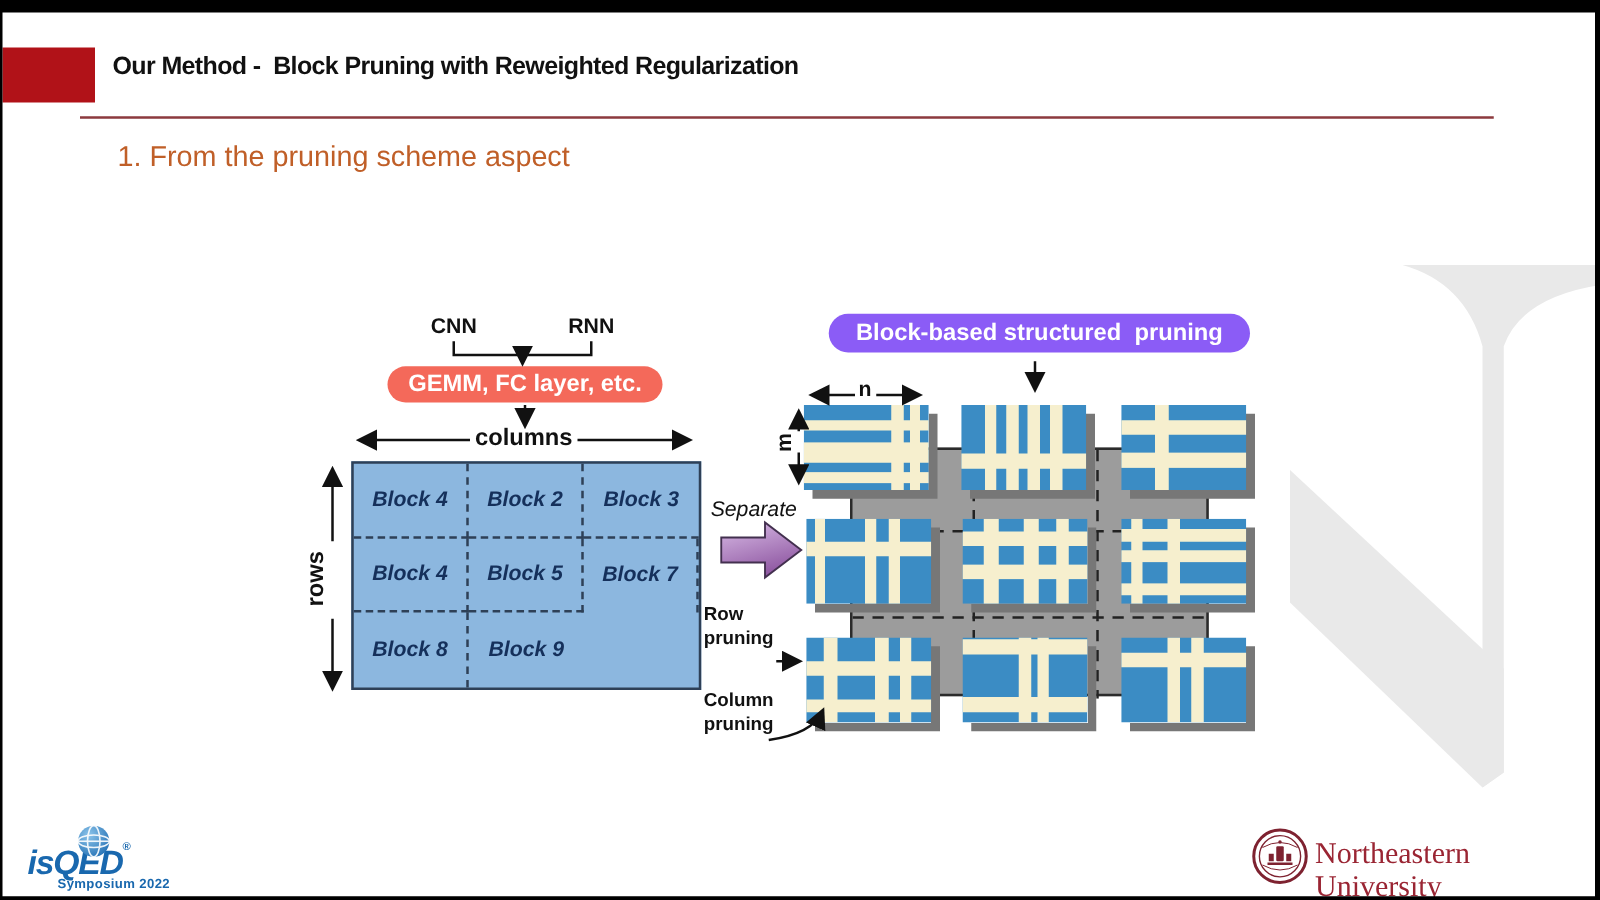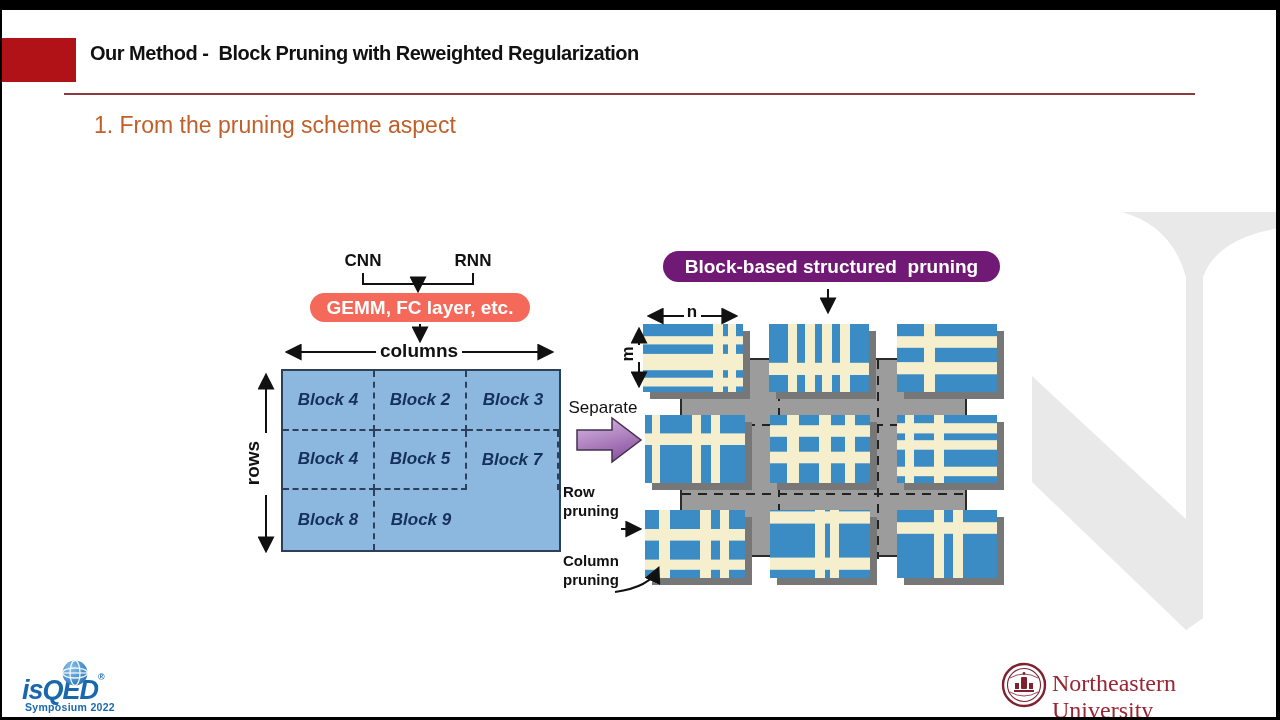--- a/index.html
+++ b/index.html
@@ -15,21 +15,21 @@
   .pill{border-radius:16px;color:#fff;font-weight:bold;text-align:center;white-space:pre;}
   .gemm-pill{left:310px;top:293px;width:220px;height:29px;font-size:19px;line-height:29px;}
   .block-pill{left:663px;top:251px;width:337px;height:31px;font-size:19px;line-height:31px;}
   .diag-label{font-weight:bold;color:#111;text-align:center;}
   .cnn{left:340px;top:251px;width:46px;font-size:17px;}
   .rnn{left:450px;top:251px;width:46px;font-size:17px;}
   .columns-label{left:369px;top:340px;width:100px;font-size:19px;}
   .rows-label{left:224px;top:451px;width:60px;height:24px;font-size:19px;transform:rotate(-90deg);}
   .n-label{left:681px;top:302px;width:22px;font-size:17px;}
   .m-label{left:616px;top:344px;width:24px;height:20px;font-size:17px;transform:rotate(-90deg);}
-  .separate-label{left:565px;top:398px;width:76px;font-size:17px;color:#111;
+  .separate-label{left:565px;top:398px;width:76px;font-size:17px;font-style:italic;color:#111;
                   text-align:center;font-weight:500;}
   .matrix{left:281px;top:369px;width:280px;height:183px;box-sizing:border-box;
           display:grid;grid-template-columns:repeat(3,1fr);grid-template-rows:repeat(3,1fr);}
   .mcell{display:flex;align-items:center;justify-content:center;font-style:italic;
          font-weight:600;font-size:17px;box-sizing:border-box;}
   .mcell.bR{border-right:2px dashed #2E4057;}
   .mcell.bB{border-bottom:2px dashed #2E4057;}
   .panel{left:680px;top:358px;width:287px;height:199px;box-sizing:border-box;}
   .pblock{position:absolute;}
   .prun-label{font-weight:bold;font-size:15px;line-height:19px;color:#111;}
@@ -71,21 +71,21 @@
       <div class="mcell bB" style="color: rgb(21, 48, 91);">Block 3</div>
       <div class="mcell bR bB" style="color: rgb(21, 48, 91);">Block 4</div>
       <div class="mcell bR bB" style="color: rgb(21, 48, 91);">Block 5</div>
       <div class="mcell bR" style="color: rgb(21, 48, 91);">Block 7</div>
       <div class="mcell bR" style="color: rgb(21, 48, 91);">Block 8</div>
       <div class="mcell" style="color: rgb(21, 48, 91);">Block 9</div>
     </div>
 
   <div class="abs separate-label">Separate</div>
 
-  <div class="abs pill block-pill" style="background: #701a75;">Block-based structured  pruning</div>
+  <div class="abs pill block-pill" style="background: #8b5cf6;">Block-based structured  pruning</div>
   <div class="abs diag-label n-label">n</div>
   <div class="abs diag-label m-label">m</div>
 
   <div class="abs panel" id="gray-panel" style="z-index: 2; background: rgb(156, 156, 156); border: 2px solid rgb(43, 43, 43);">
     <svg width="287" height="199" viewBox="0 0 287 199">
       <g stroke="#222" stroke-width="2" stroke-dasharray="9 7">
         <line x1="97" y1="0" x2="97" y2="199"></line>
         <line x1="196" y1="0" x2="196" y2="199"></line>
         <line x1="0" y1="65" x2="287" y2="65"></line>
         <line x1="0" y1="134" x2="287" y2="134"></line>
@@ -227,21 +227,21 @@
       </defs>
     <circle cx="19" cy="15" r="12.5" fill="url(#gl)"></circle>
     <g stroke="#fff" stroke-width="1.3" fill="none" opacity="0.9">
       <ellipse cx="19" cy="15" rx="12.5" ry="5"></ellipse>
       <ellipse cx="19" cy="15" rx="5" ry="12.5"></ellipse>
       <line x1="6.5" y1="15" x2="31.5" y2="15"></line>
     </g>
   </svg>
   <div class="abs isqed-brand" style="z-index: 3; color: rgb(25, 104, 174);">isQED</div>
   <div class="abs isqed-reg" style="color: rgb(25, 104, 174);">®</div>
-  <div class="abs isqed-sub" style="color: rgb(25, 104, 174);">Symposium 2022</div>
+  <div class="abs isqed-sub" style="color: rgb(25, 104, 174); margin-left: 21px;">Symposium 2022</div>
 
   <svg class="abs" style="left:1000px;top:661px;" width="48" height="48" viewBox="0 0 48 48">
     <circle cx="24" cy="24" r="21" fill="none" stroke="#7E2230" stroke-width="2.4"></circle>
     <circle cx="24" cy="24" r="16.5" fill="none" stroke="#7E2230" stroke-width="1.1"></circle>
     <g fill="#7E2230">
       <rect x="21" y="16" width="6" height="12" rx="1"></rect>
       <rect x="15" y="22" width="4" height="6"></rect>
       <rect x="29" y="22" width="4" height="6"></rect>
       <rect x="14" y="29" width="20" height="2"></rect>
       <circle cx="24" cy="12.5" r="1.4"></circle>

